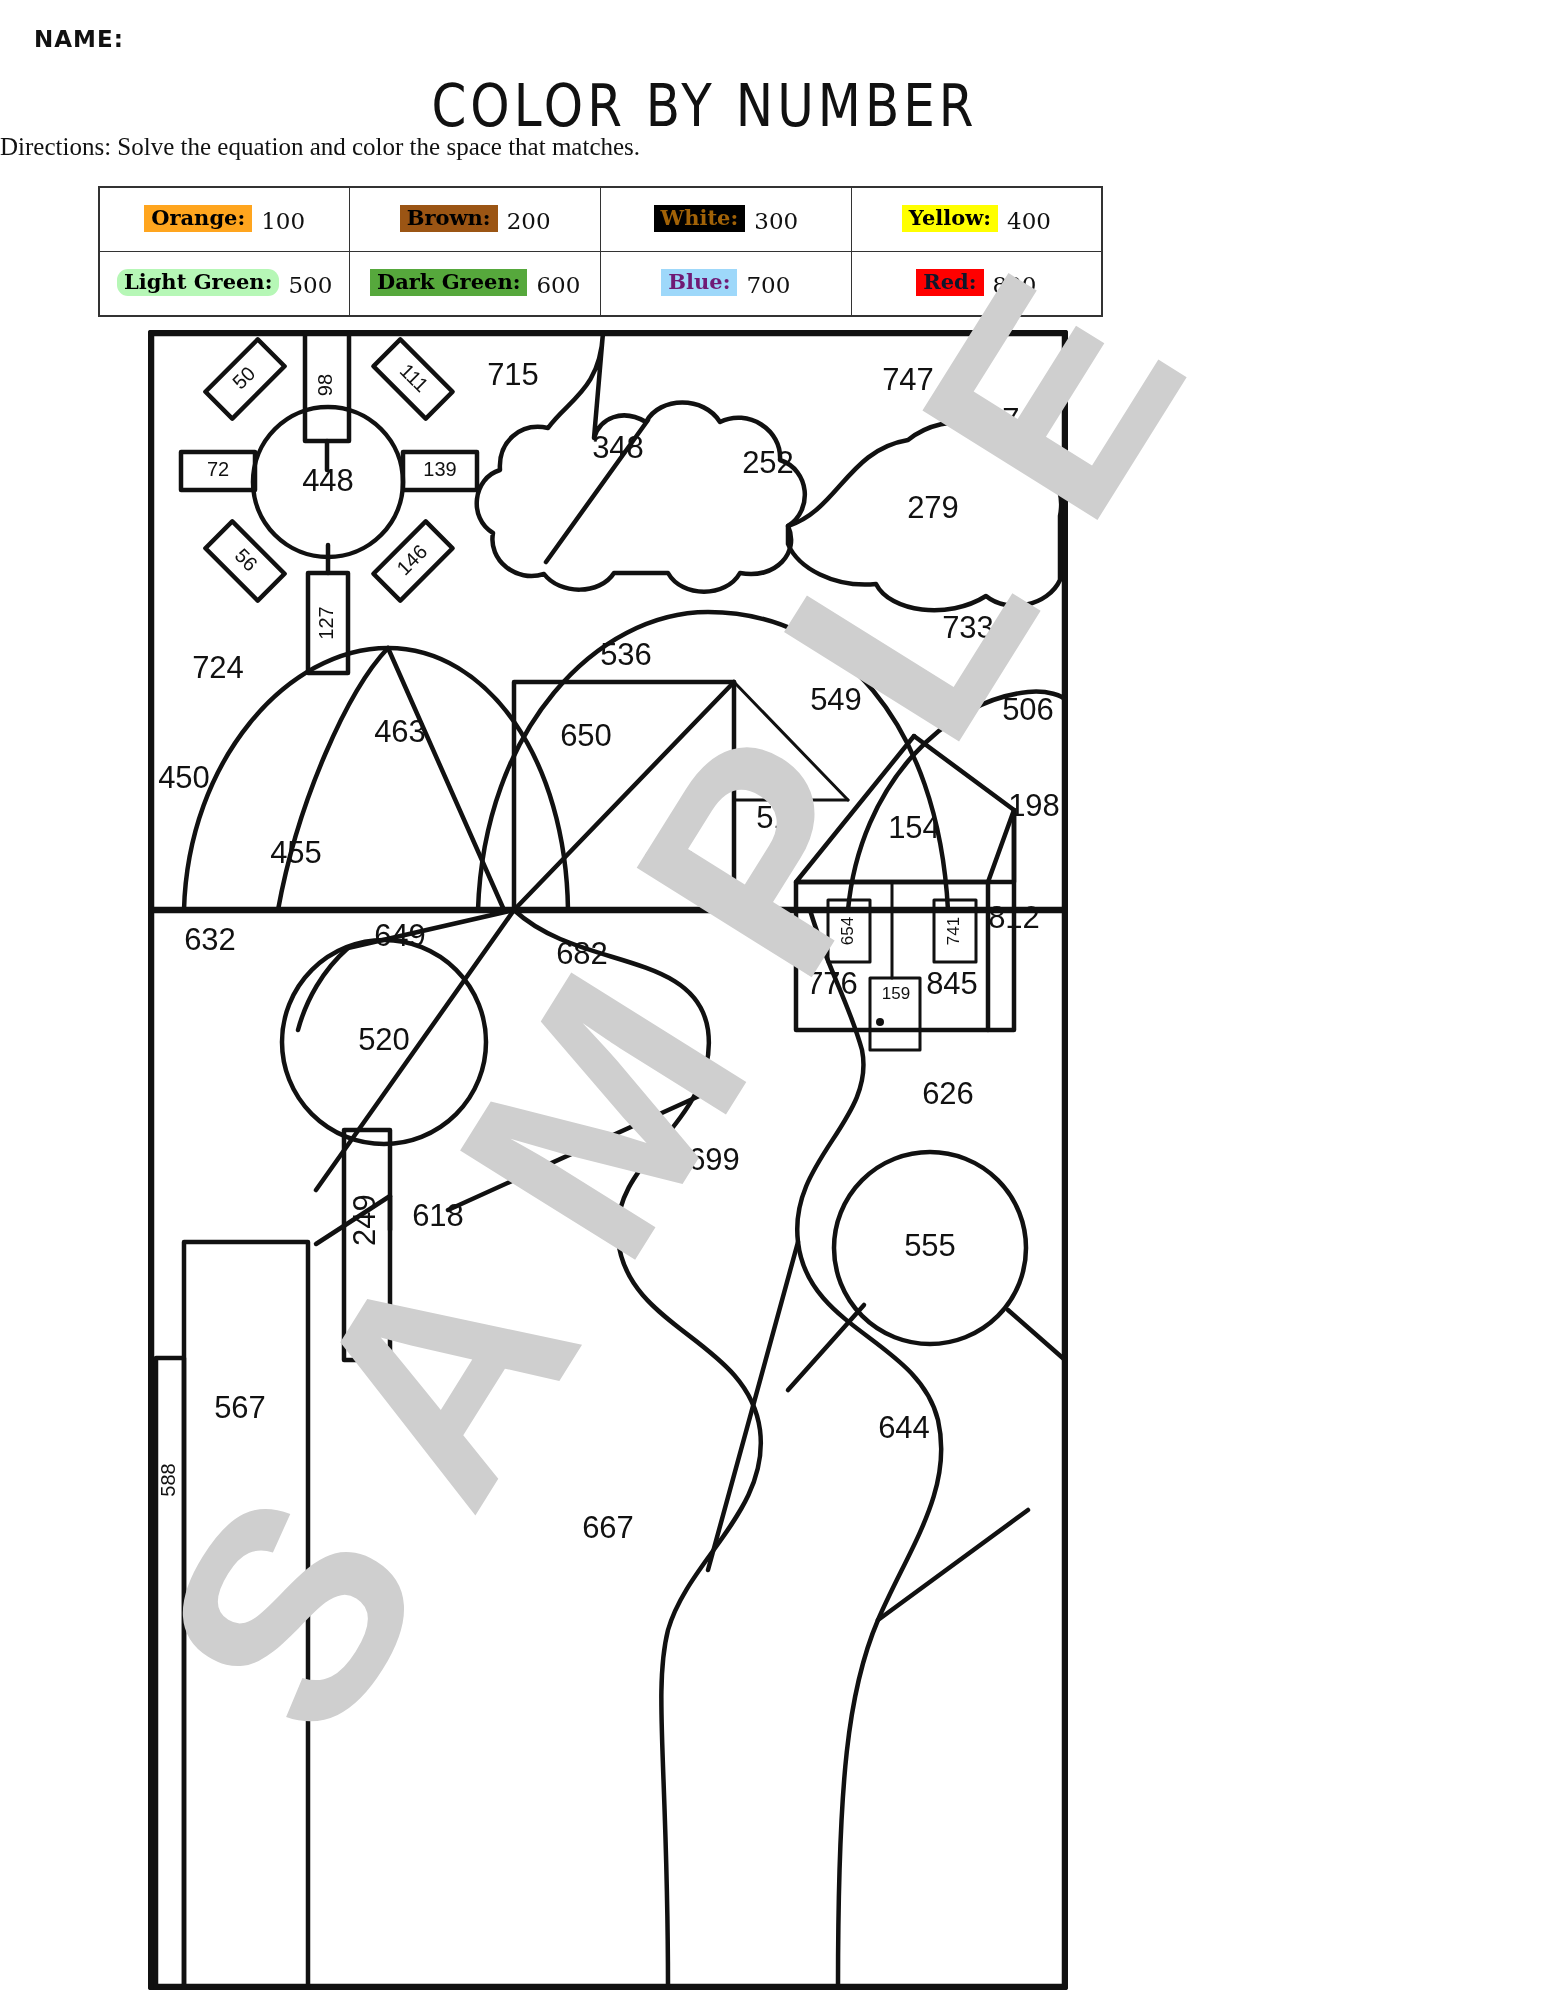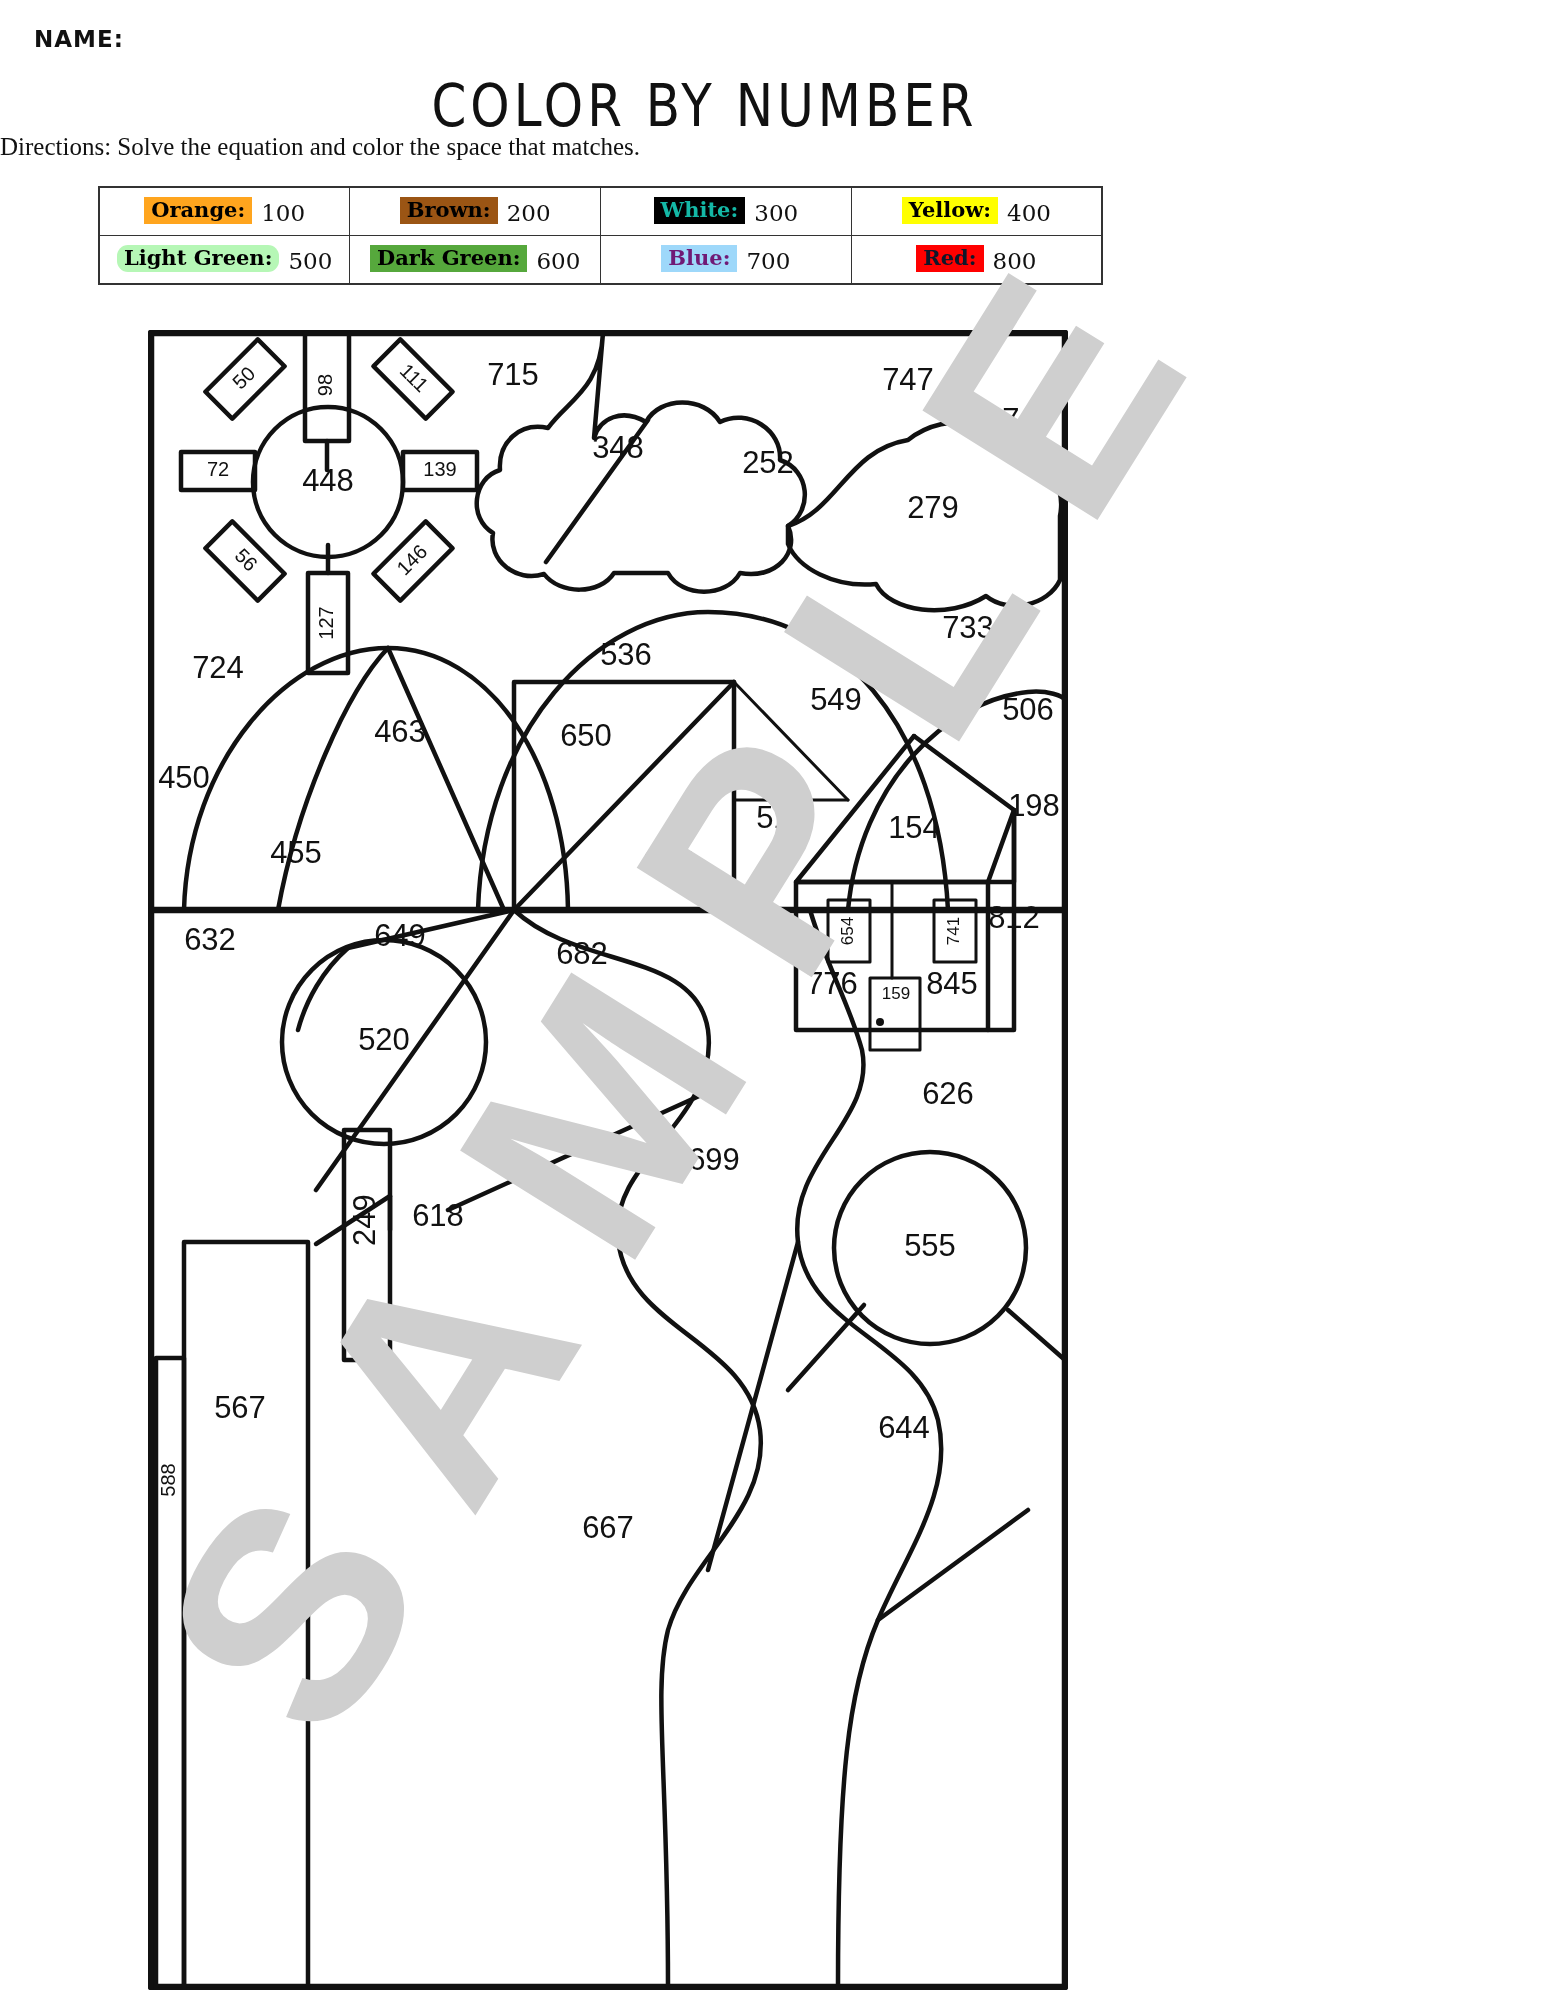--- a/index.html
+++ b/index.html
@@ -41,21 +41,21 @@
     border:2px solid #333;
     border-collapse:collapse;
     background:#fff;
   }
   .legend td{
     border:1.5px solid #333;
     width:25%;
     height:47px;
     text-align:center;
     vertical-align:middle;
-    padding:0 4px;
+    padding:8px 4px;
     white-space:nowrap;
   }
   .swatch{
     display:inline-block;
     padding:2px 7px 3px 7px;
     font-size:21px;
     font-weight:700;
     font-family:"DejaVu Serif",serif;
     line-height:1.05;
   }
@@ -98,21 +98,21 @@
   <table class="legend">
     <tbody>
       <tr>
         <td>
           <span class="swatch" id="sw-0-0" style="background: rgb(255, 165, 30); color: rgb(0, 0, 0);">Orange:</span><span class="val">100</span>
         </td>
         <td>
           <span class="swatch" id="sw-0-1" style="background: rgb(155, 85, 20); color: rgb(0, 0, 0);">Brown:</span><span class="val">200</span>
         </td>
         <td>
-          <span class="swatch" id="sw-0-2" style="background: rgb(0, 0, 0); color: #14b8a6;">White:</span><span class="val">300</span>
+          <span class="swatch" id="sw-0-2" style="background: rgb(0, 0, 0); color: #a16207;">White:</span><span class="val">300</span>
         </td>
         <td>
           <span class="swatch" id="sw-0-3" style="background: rgb(255, 255, 0); color: rgb(0, 0, 0);">Yellow:</span><span class="val">400</span>
         </td>
       </tr>
       <tr>
         <td>
           <span class="swatch" id="sw-1-0" style="background: rgb(182, 247, 182); color: rgb(0, 0, 0); border-radius: 11px;">Light Green:</span><span class="val">500</span>
         </td>
         <td>

